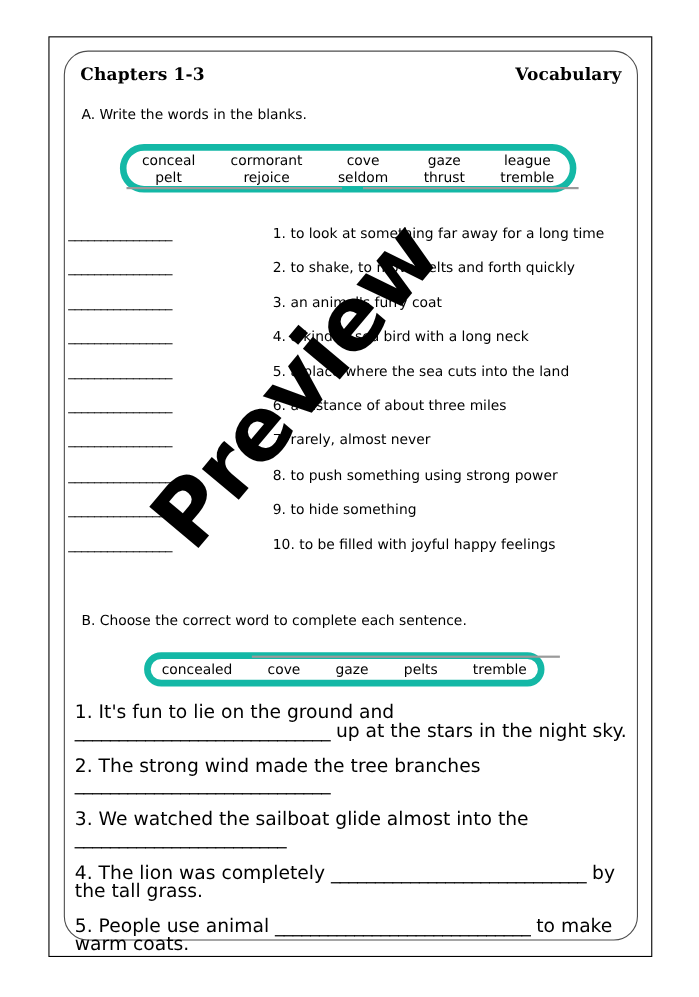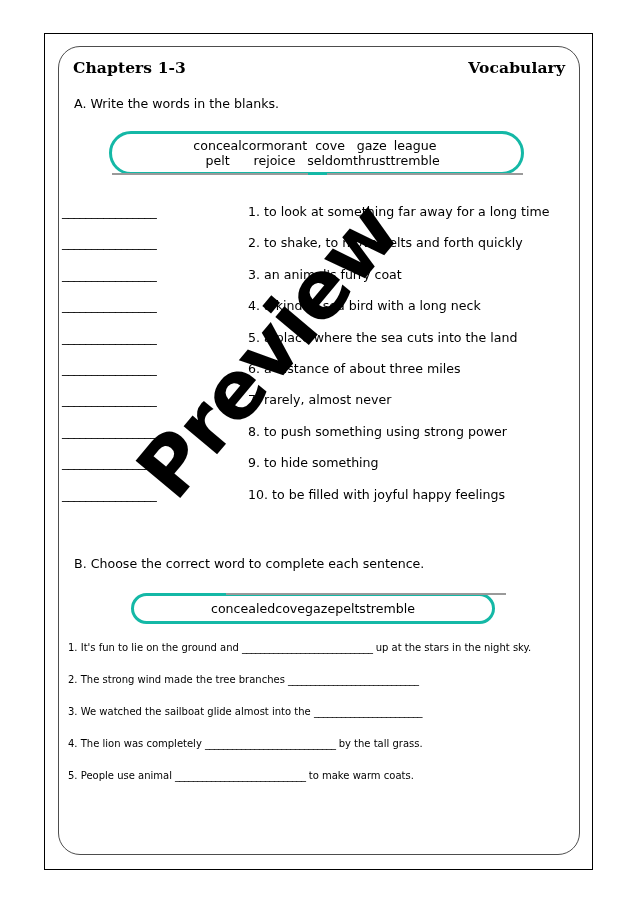--- a/index.html
+++ b/index.html
@@ -70,27 +70,27 @@
     font-size: 12.6px;
     line-height: 16px;
     white-space: nowrap;
   }
   #instr-a { left: 16px; top: 50px; }
   #instr-b { left: 16px; top: 510px; text-align: center; }
 
   
   .wordbank {
     position: absolute;
-    border: 3px solid #14b8a6;
+    border: 6px solid #14b8a6;
     border-radius: 40px;
     box-sizing: border-box;
     background: transparent;
     display: flex;
     align-items: center;
-    justify-content: center;
+    justify-content: space-between;
   }
   .wordbank .shadow-line {
     position: absolute;
     height: 2px;
     background: #9a9a9a;
   }
   .wb-col {
     text-align: center;
     font-size: 12.6px;
     line-height: 15.5px;
@@ -157,21 +157,21 @@
   }
 
   
   #list-b {
     position: absolute;
     left: 10px;
     top: 594px;
     width: 505px;
   }
   .item-b {
-    font-size: 10px;
+    font-size: 17px;
     line-height: 16.5px;
     margin-bottom: 15.5px;
     word-spacing: 0px;
   }
   .item-b .blank {
     letter-spacing: -0.5px;
   }
 
   
   #watermark {

